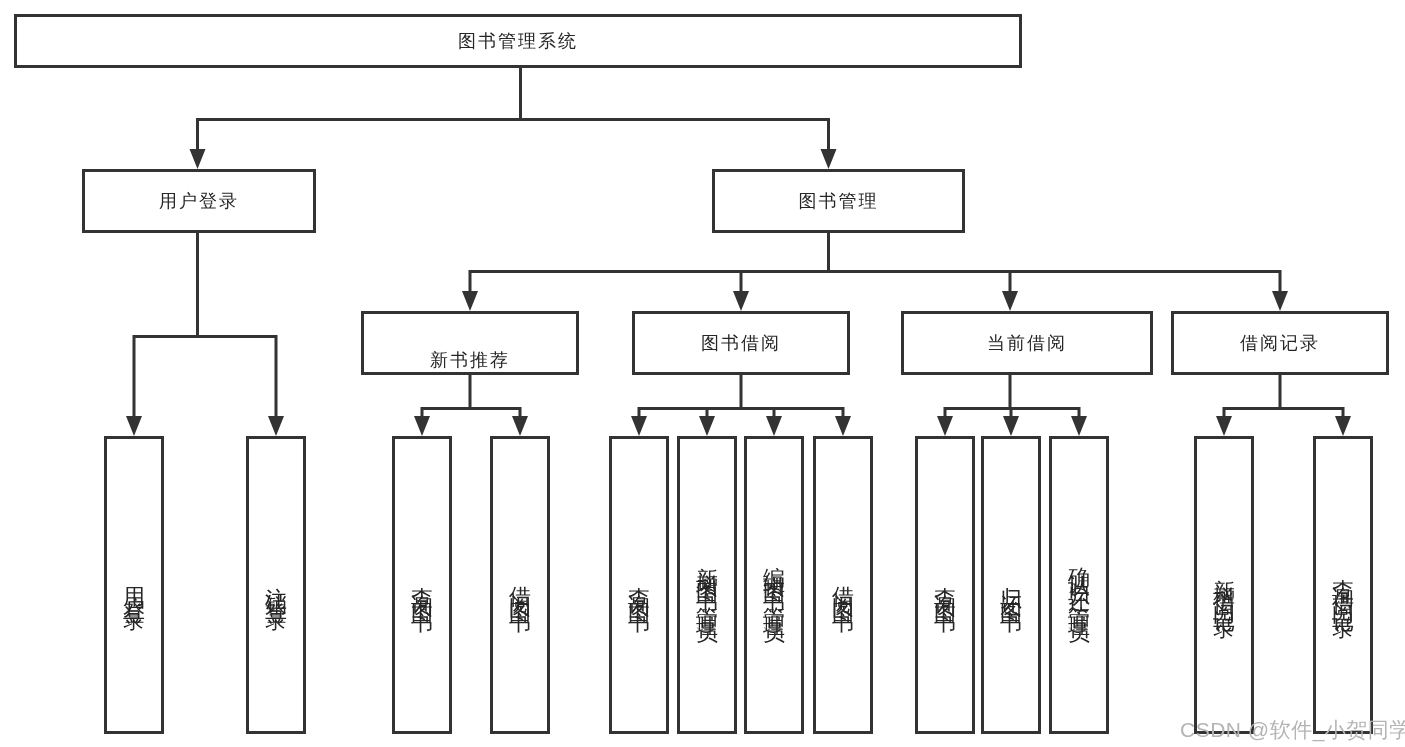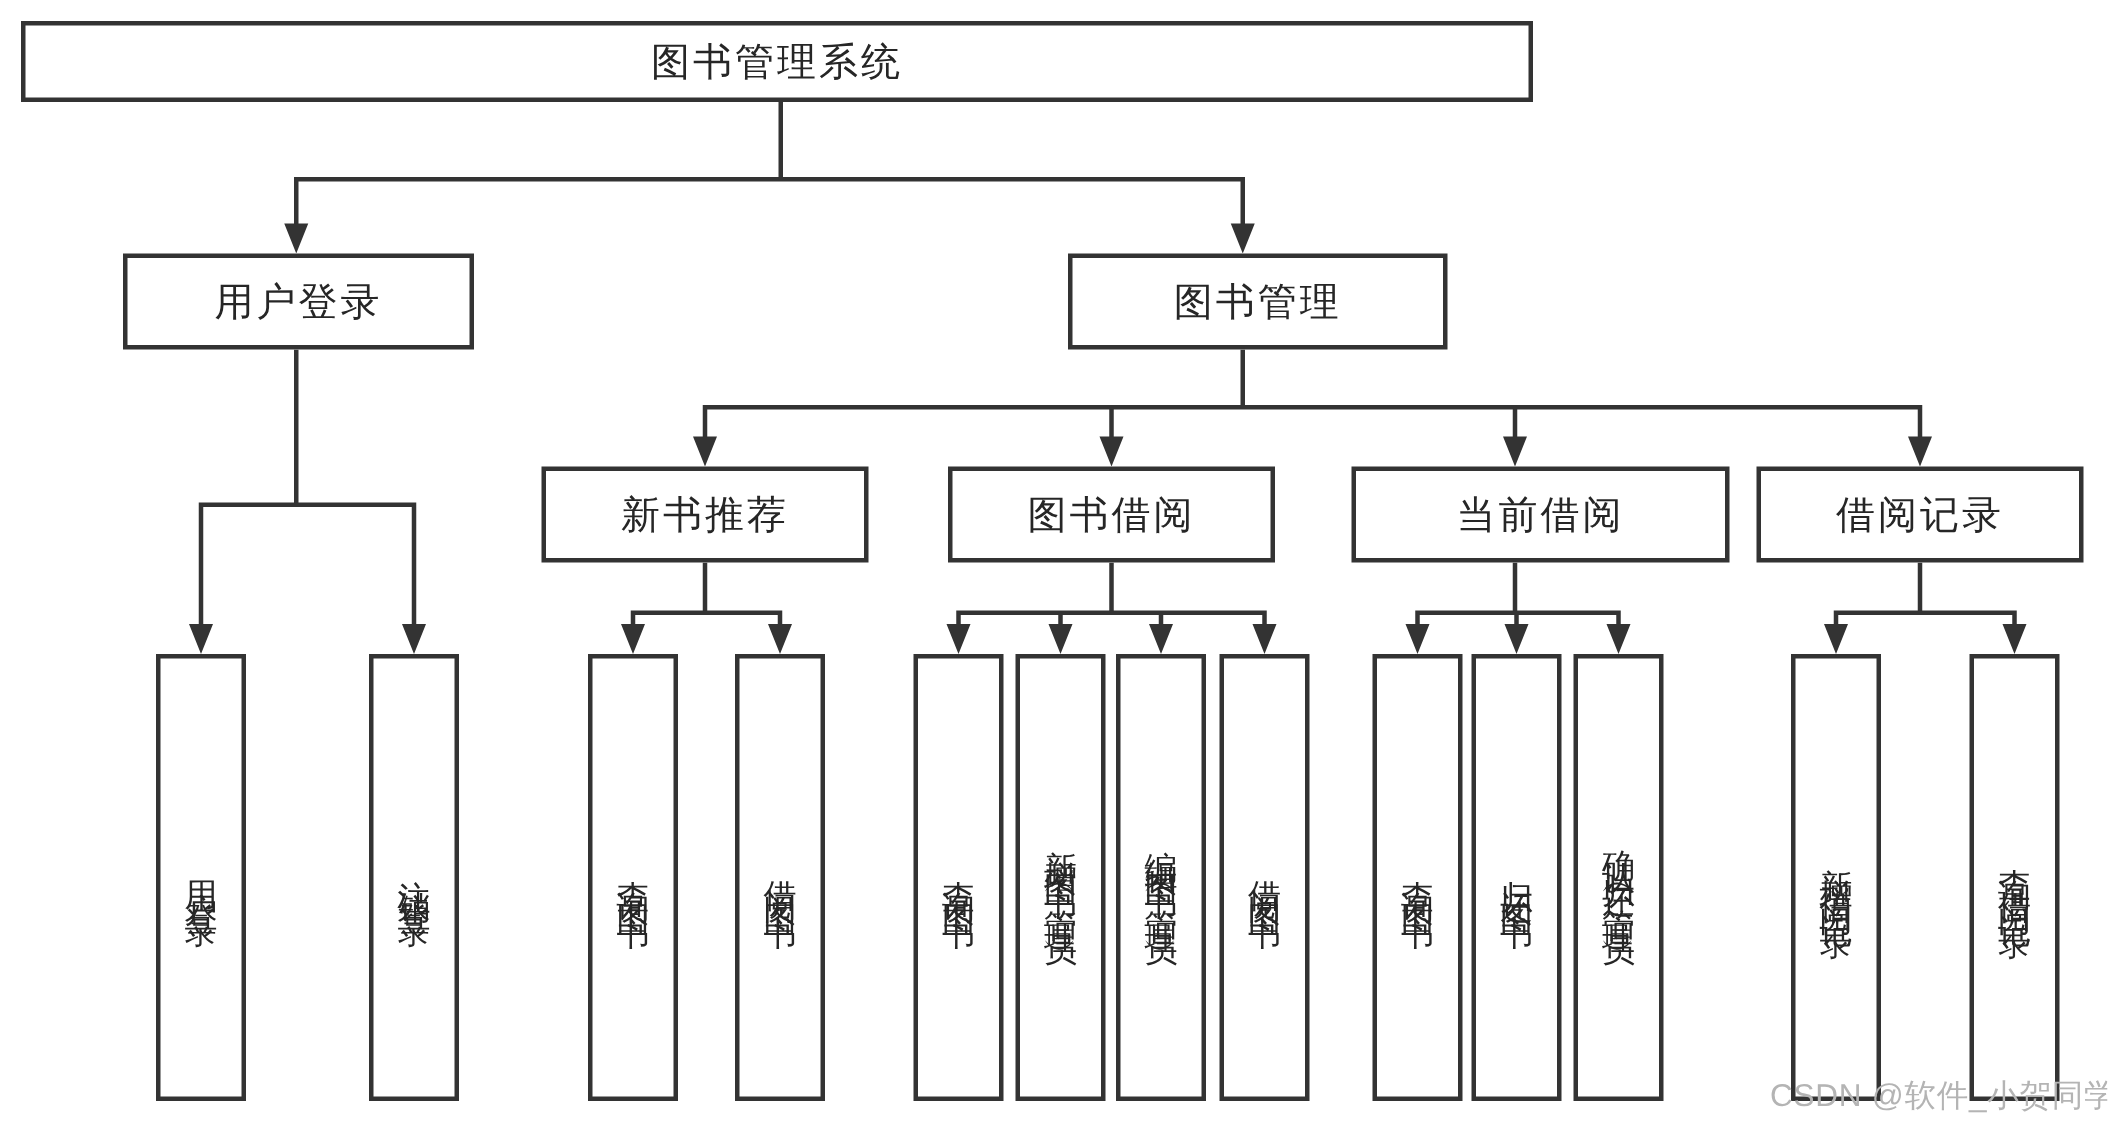--- a/index.html
+++ b/index.html
@@ -22,21 +22,21 @@
     box-sizing: border-box;
     border: 3px solid #333333;
     background: #ffffff;
     display: flex;
     align-items: center;
     justify-content: center;
     color: #262626;
     z-index: 2;
   }
   .hlabel {
-    font-size: 26px;
+    font-size: 18px;
     letter-spacing: 2px;
     white-space: nowrap;
   }
   .vlabel {
     writing-mode: vertical-rl;
     text-orientation: mixed;
     font-size: 22px;
     letter-spacing: 8px;
     line-height: 1;
     white-space: nowrap;
@@ -102,21 +102,21 @@
     <span class="hlabel">图书管理系统</span>
   </div>
 
   <div class="node" style="left:82px; top:169px; width:234px; height:64px;">
     <span class="hlabel">用户登录</span>
   </div>
   <div class="node" style="left:712px; top:169px; width:253px; height:64px;">
     <span class="hlabel">图书管理</span>
   </div>
 
-  <div class="node" style="left:361px; top:311px; width:218px; height:64px;">
+  <div class="node" style="left:361px; top:311px; width:218px; height:64px;align-items:flex-end;">
     <span class="hlabel">新书推荐</span>
   </div>
   <div class="node" style="left:632px; top:311px; width:218px; height:64px;">
     <span class="hlabel">图书借阅</span>
   </div>
   <div class="node" style="left:901px; top:311px; width:252px; height:64px;font-family:Liberation Mono, monospace;">
     <span class="hlabel">当前借阅</span>
   </div>
   <div class="node" style="left:1171px; top:311px; width:218px; height:64px;">
     <span class="hlabel">借阅记录</span>

